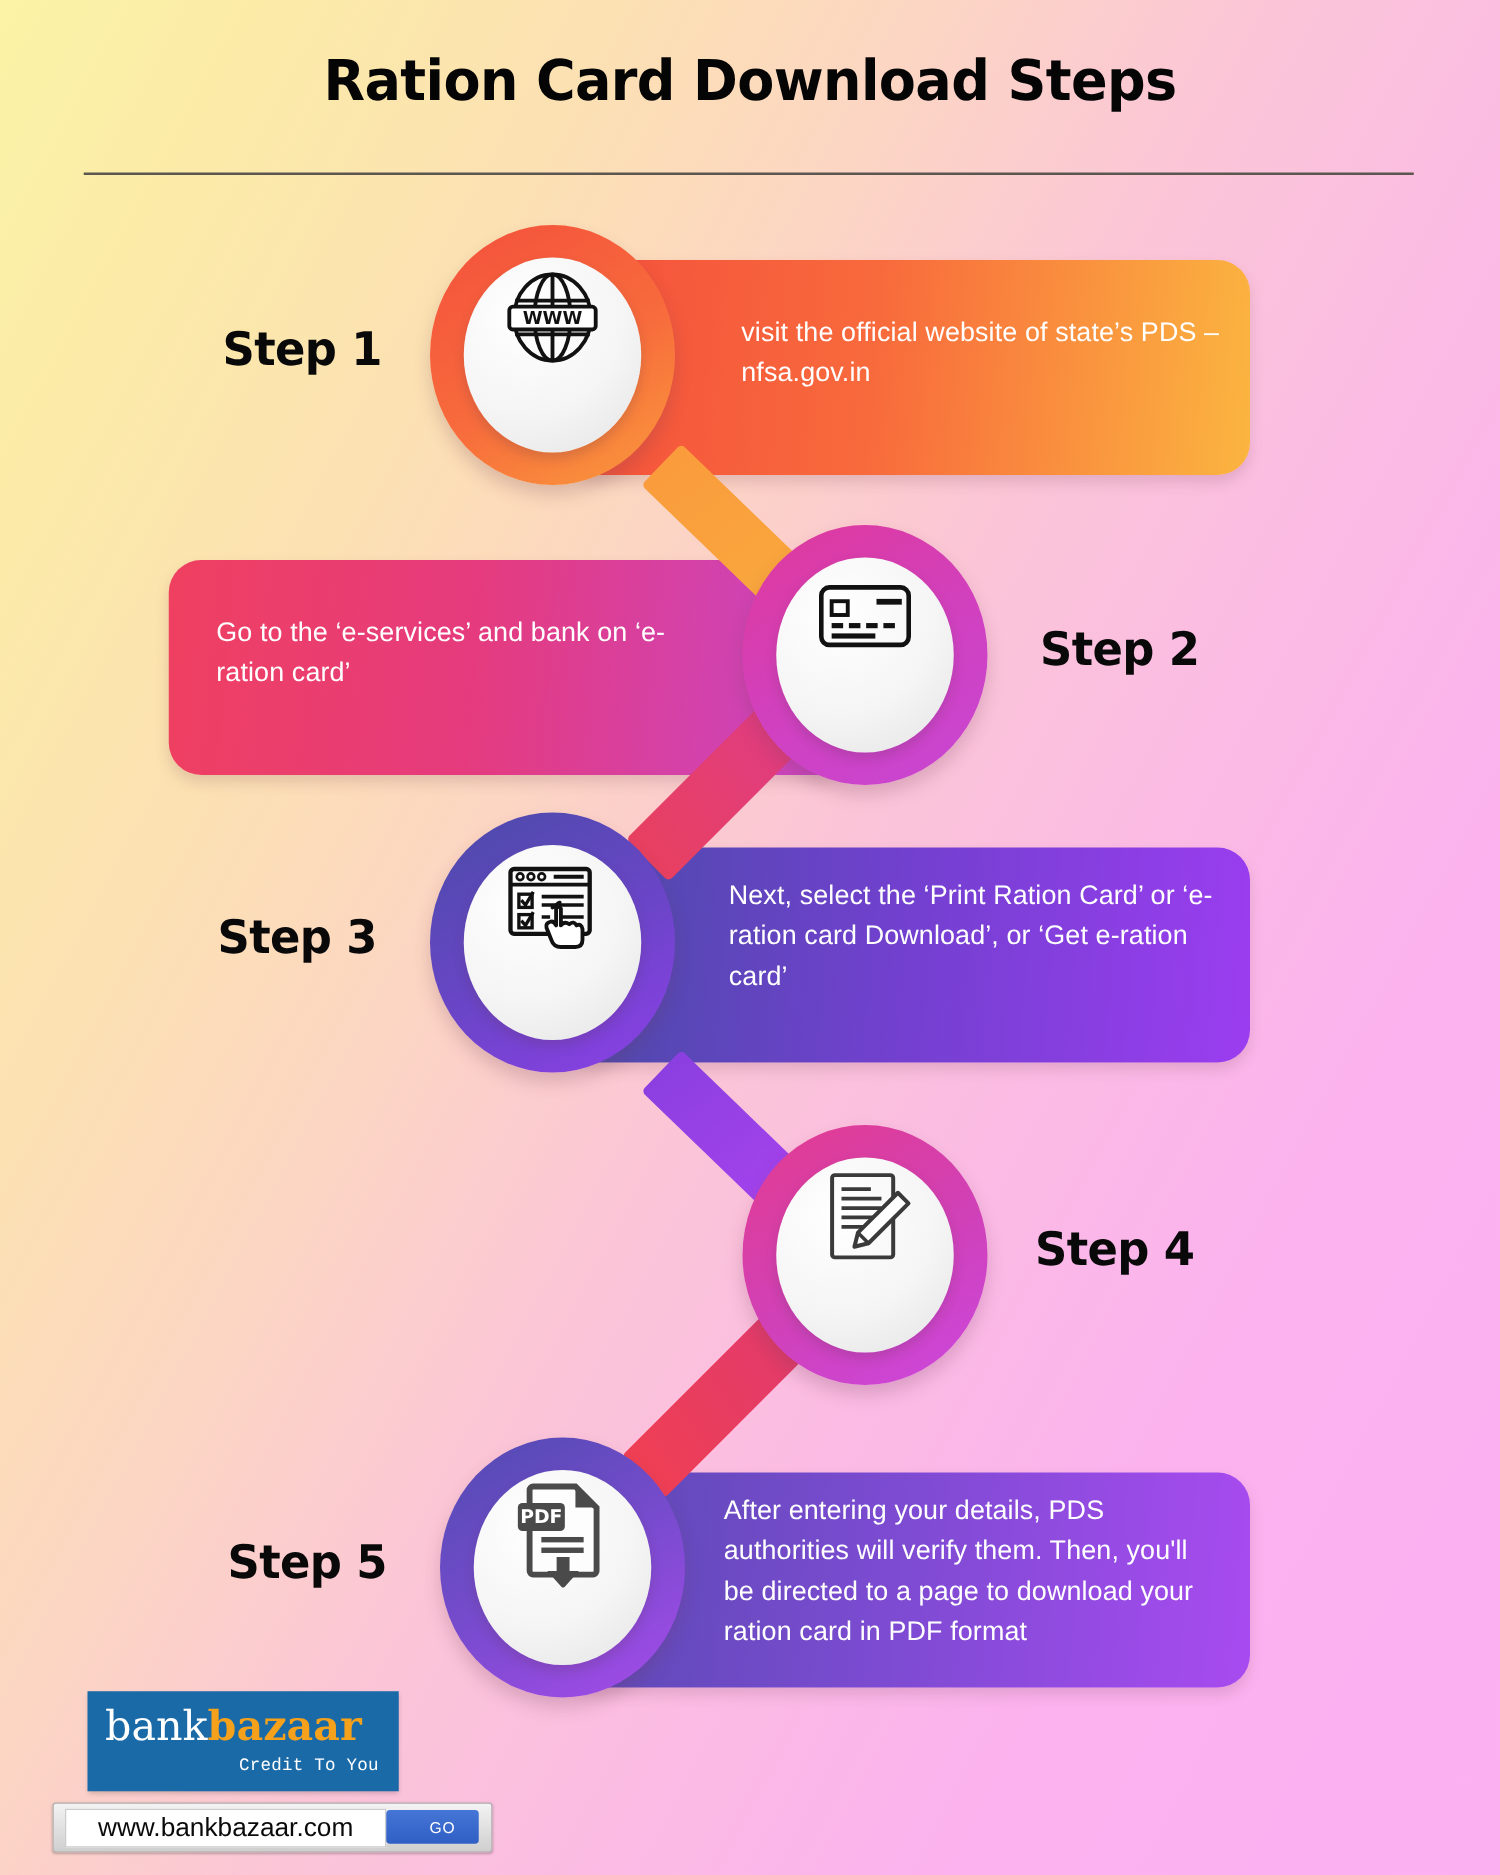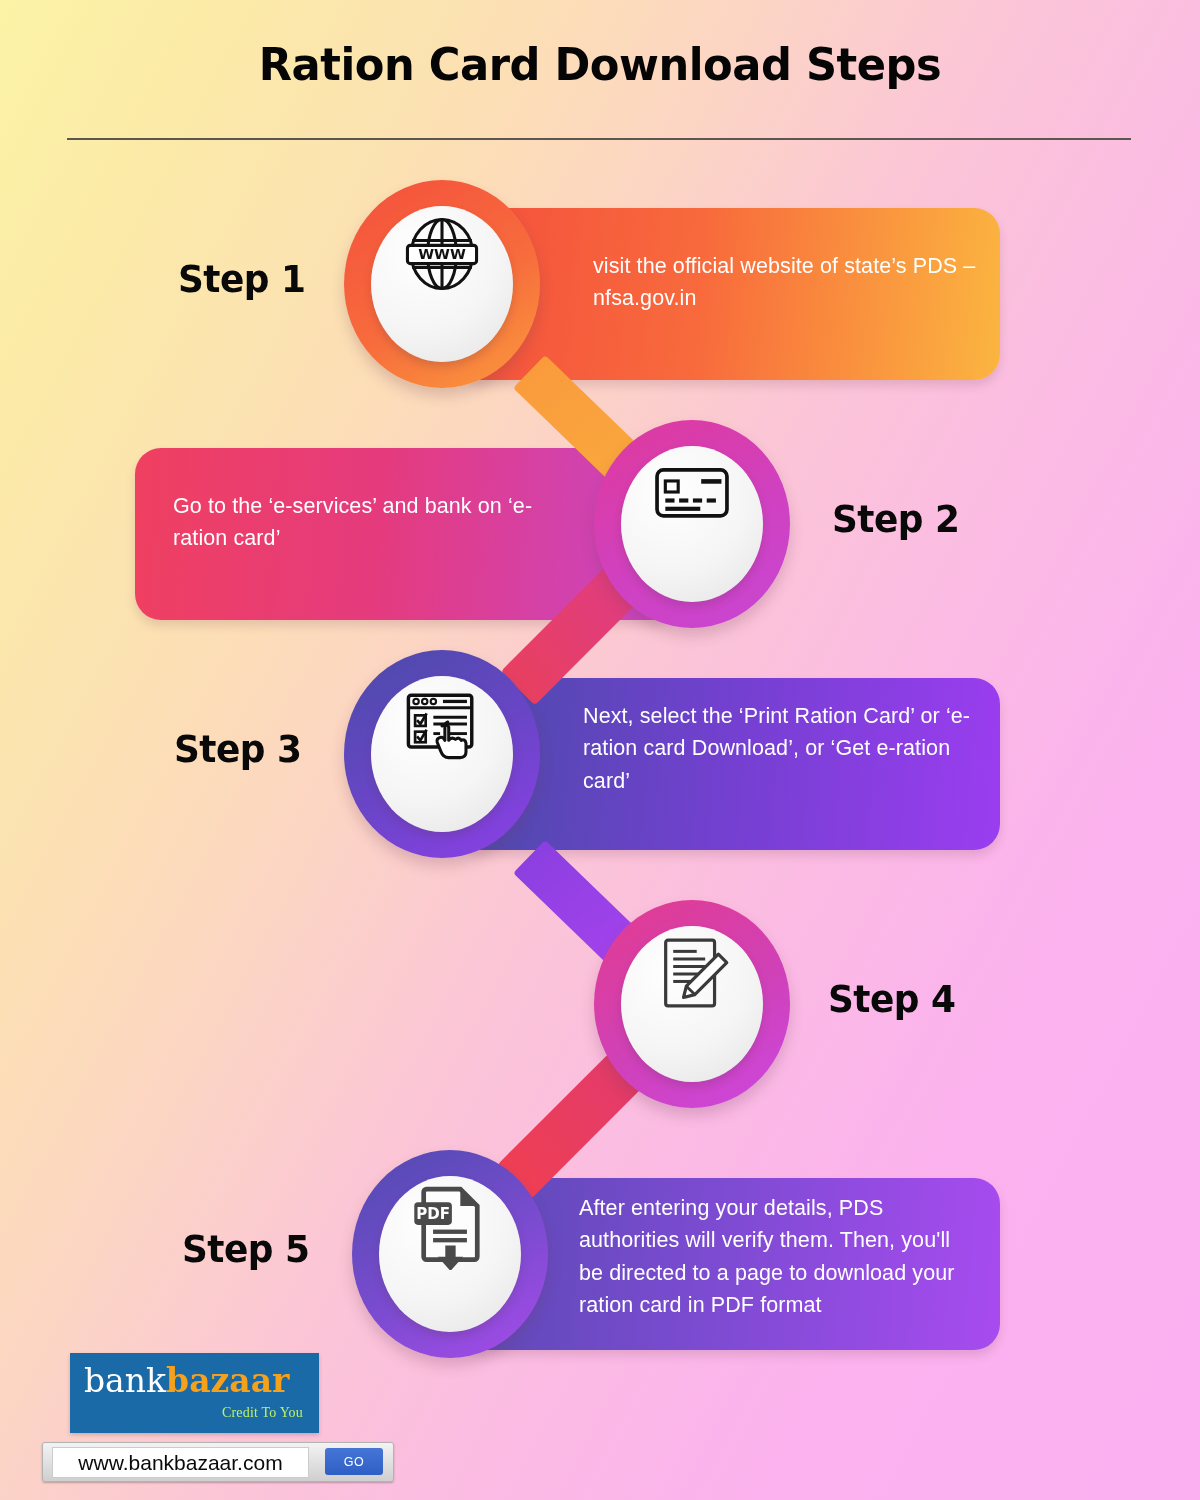--- a/index.html
+++ b/index.html
@@ -143,23 +143,23 @@
     font-size: 33px;
     line-height: 1;
     white-space: nowrap;
   }
   .logo-bank { color: #ffffff; }
   .logo-bazaar { color: #f5a11c; font-weight: bold; }
   .logo-tag {
     position: absolute;
     top: 52px;
     right: 16px;
-    font-family: Liberation Serif, serif;
+    font-family: Liberation Mono, monospace;
     font-size: 14px;
-    color: #bef264;
+    color: #ffffff;
     letter-spacing: 0.2px;
   }
 
   .urlbar {
     position: absolute;
     left: 42px;
     top: 1442px;
     width: 350px;
     height: 38px;
     background: linear-gradient(#f3f3f3, #cfcfcf);
@@ -190,20 +190,21 @@
     height: 27px;
     background: linear-gradient(#4575d6, #2f5fc4);
     border-radius: 3px;
     display: flex;
     align-items: center;
     justify-content: center;
     color: #ffffff;
     font-size: 12.5px;
     letter-spacing: 0.6px;
     font-family: "Liberation Sans", sans-serif;
+    padding-left: 16px;
   }
 </style>
 </head>
 <body>
 
 <div class="canvas">
 
   <div class="title-wrap">
     <h1 class="title">Ration Card Download Steps</h1>
   </div>

